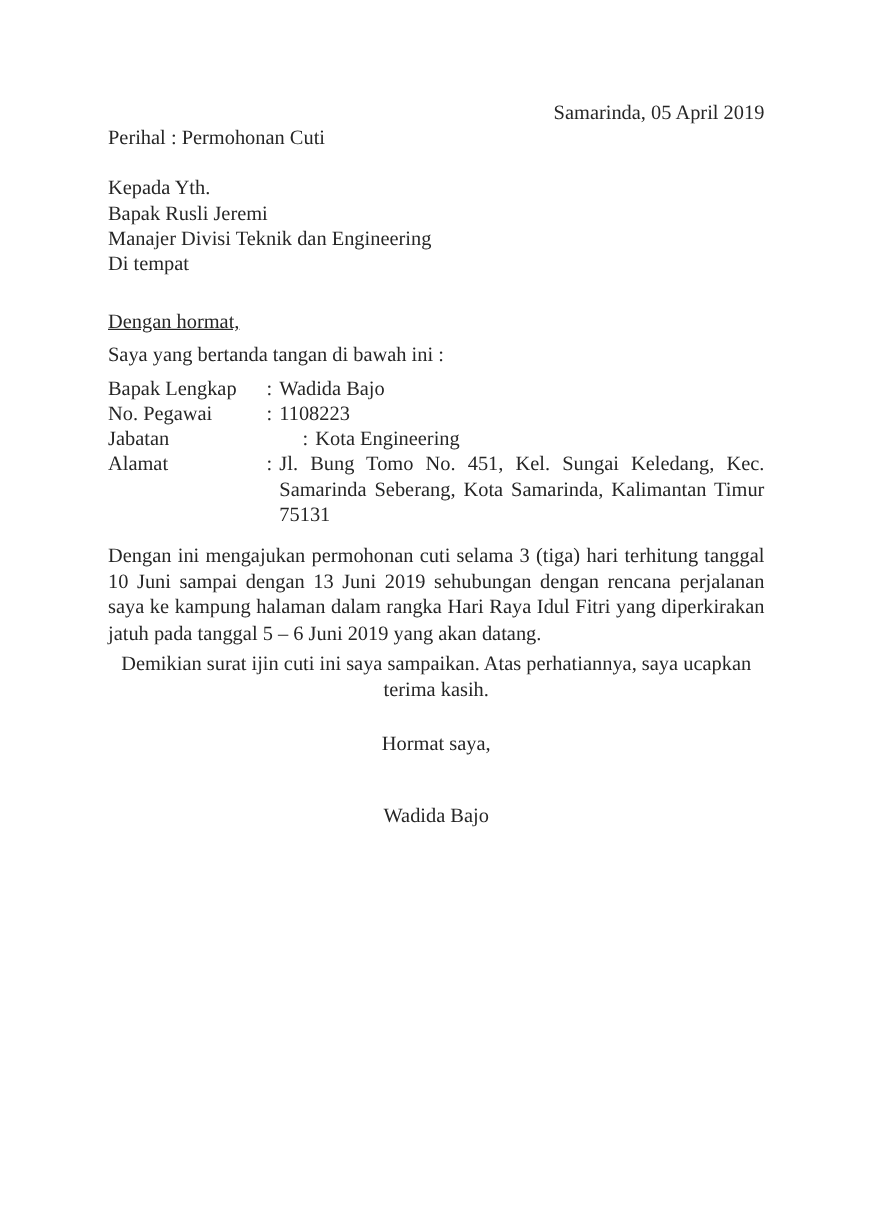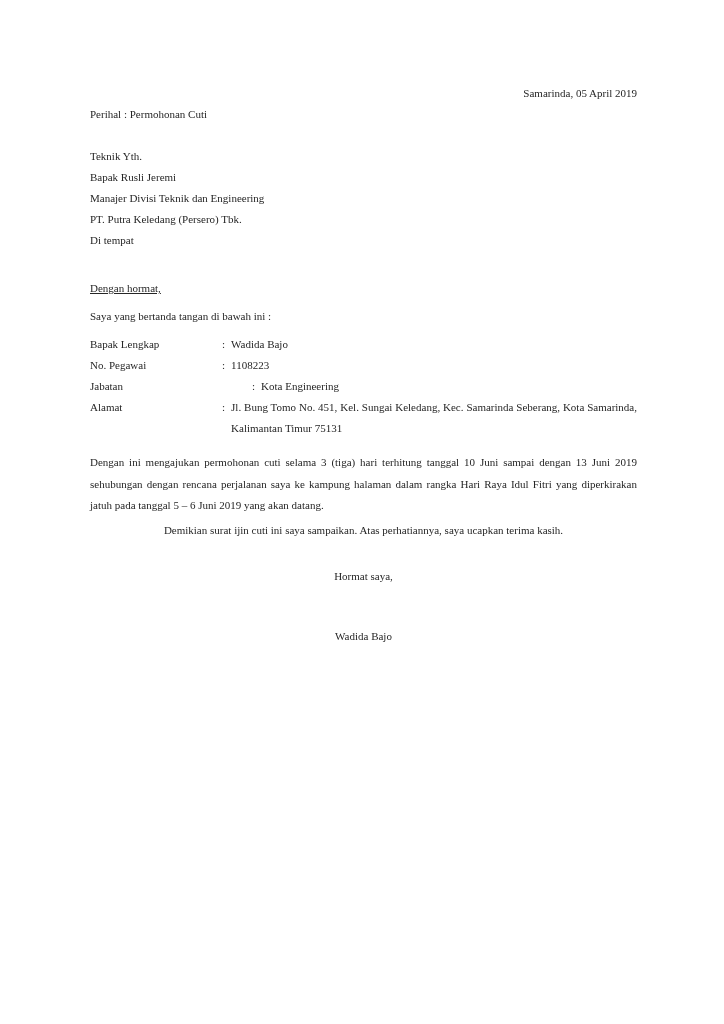--- a/index.html
+++ b/index.html
@@ -6,21 +6,21 @@
     margin: 0;
     padding: 0;
     background: #ffffff;
   }
   .page {
     position: relative;
     width: 724px;
     height: 856px;
     background: #ffffff;
     font-family: "Liberation Serif", "DejaVu Serif", serif;
-    font-size: 11px;
+    font-size: 17px;
     line-height: 21px;
     color: #262626;
     box-sizing: border-box;
     padding: 83px 87px 40px 90px;
     overflow: hidden;
   }
   .date-line {
     text-align: right;
   }
   .subject-line {
@@ -88,24 +88,23 @@
 </head>
 <body>
 
 <div class="page">
 
   <div class="date-line">Samarinda, 05 April 2019</div>
 
   <div class="subject-line">Perihal : Permohonan Cuti</div>
 
   <div class="recipient-block">
-    <div>Teknik Yth.</div>
+    <div>Kepada Yth.</div>
     <div>Bapak Rusli Jeremi</div>
     <div>Manajer Divisi Teknik dan Engineering</div>
-    <div>PT. Putra Keledang (Persero) Tbk.</div>
     <div>Di tempat</div>
   </div>
 
   <div class="salutation">Dengan hormat,</div>
 
   <div class="intro-line">Saya yang bertanda tangan di bawah ini :</div>
 
   <div class="details">
 
     <div class="detail-row">

